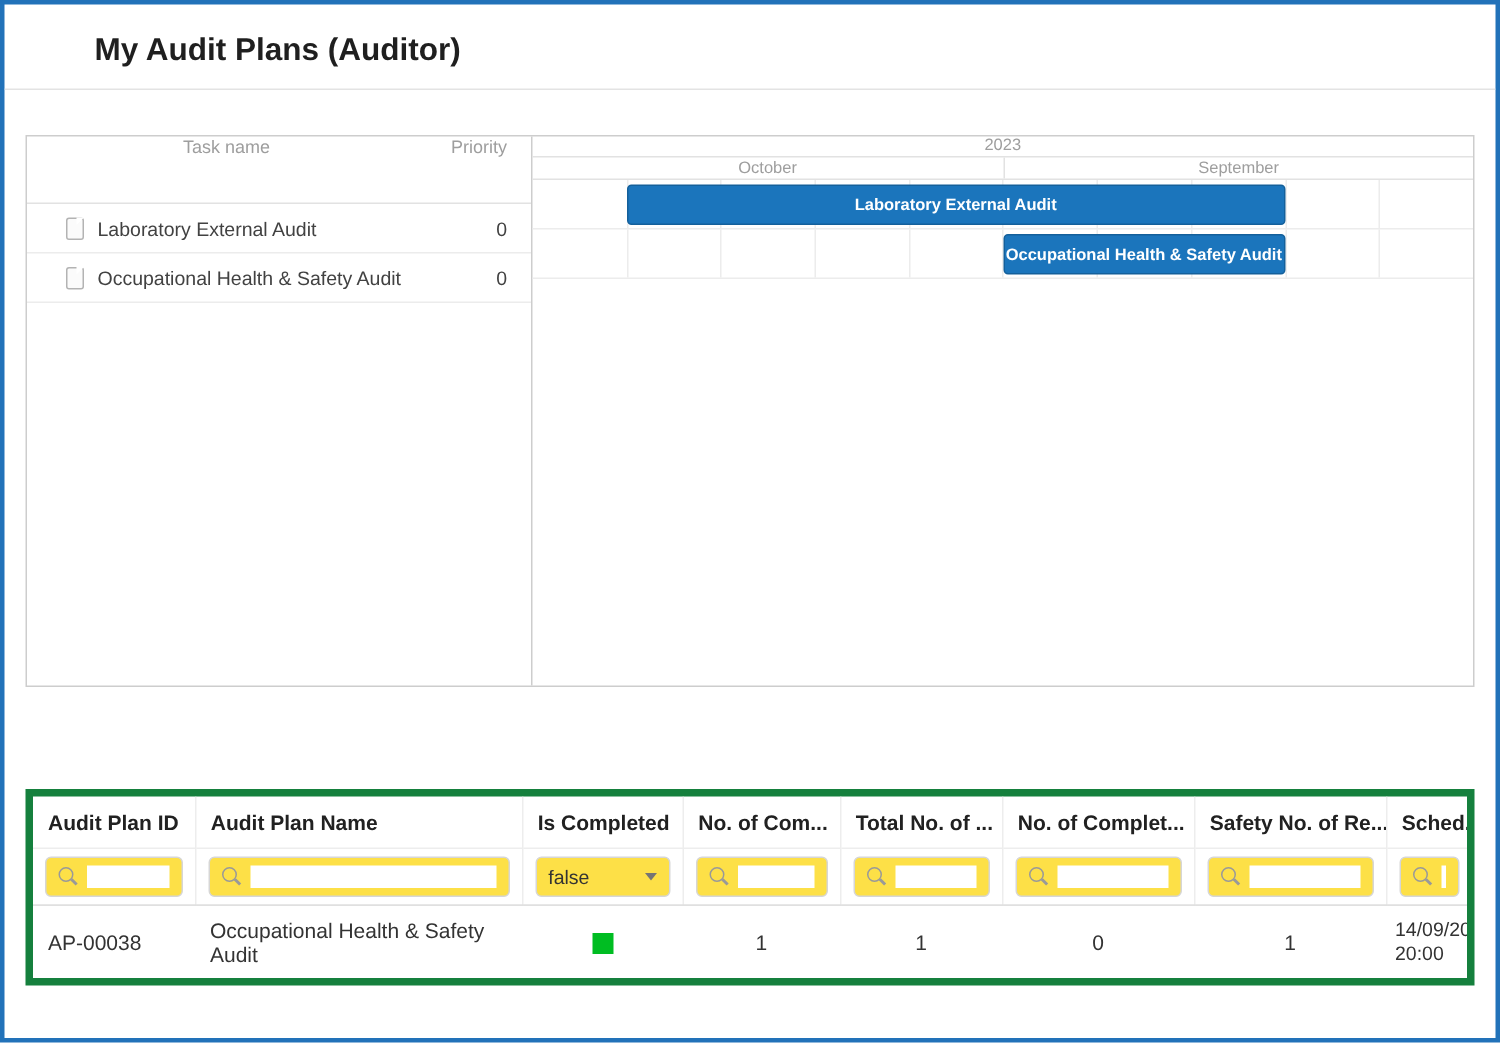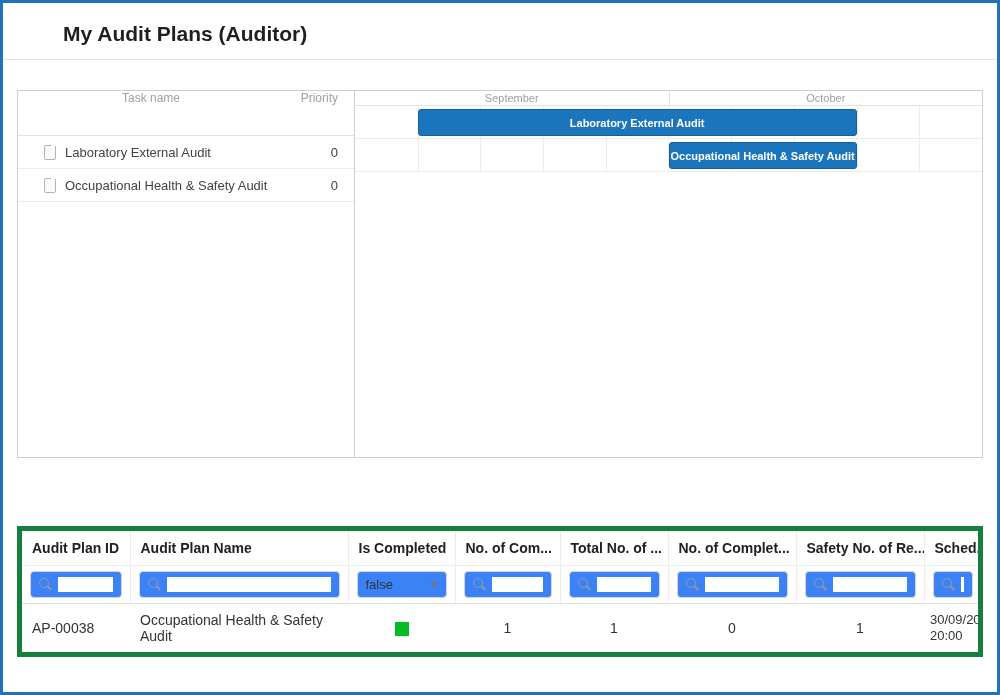--- a/index.html
+++ b/index.html
@@ -58,21 +58,21 @@
     font-size:14px; font-weight:bold; color:#212121; text-align:left;
     padding:9px 10px; white-space:nowrap; overflow:hidden;
     border-right:1px solid #ededed; border-bottom:1px solid #ededed;
     cursor:pointer;
   }
   th:last-child { border-right:none; }
   .filter-row td { padding:5px 8px; border-right:1px solid #ededed; border-bottom:1px solid #e0e0e0; overflow:hidden; }
   .filter-row td:last-child { border-right:none; }
   .filter-box {
     display:flex; align-items:center; height:27px;
-    border:1px solid #d6d6d6; border-radius:4px; background:#3b82f6;
+    border:1px solid #d6d6d6; border-radius:4px; background:#fde047;
     padding:0 8px; min-width:40px;
   }
   .filter-box input { border:none; outline:none; width:100%; font-size:13px; font-family:"Liberation Sans", sans-serif; margin-left:6px; color:#333; }
   .search-icon { position:relative; width:13px; height:13px; flex:none; }
   .search-icon::before { content:""; position:absolute; left:0; top:0; width:8px; height:8px; border:1.5px solid #999; border-radius:50%; }
   .search-icon::after { content:""; position:absolute; left:8px; top:9px; width:5px; height:1.5px; background:#999; transform:rotate(45deg); }
   .select-box { justify-content:space-between; cursor:pointer; }
   .select-value { font-size:13px; color:#333; }
   .caret-icon { width:0; height:0; border-left:4px solid transparent; border-right:4px solid transparent; border-top:5px solid #757575; flex:none; margin-left:6px; }
 
@@ -103,23 +103,24 @@
       <span class="task-priority">0</span>
     </div>
     <div class="gantt-task-row">
       <span class="doc-icon"></span>
       <span class="task-label">Occupational Health &amp; Safety Audit</span>
       <span class="task-priority">0</span>
     </div>
   </div>
 
   <div class="gantt-right">
+    <div class="tl-year">2023</div>
     <div class="tl-months">
+      <div class="tl-month">October</div>
       <div class="tl-month">September</div>
-      <div class="tl-month">October</div>
     </div>
     <div class="tl-body">
       <div class="tl-grid-row">
         <div class="tl-grid-cell"></div>
           <div class="tl-grid-cell"></div>
           <div class="tl-grid-cell"></div>
           <div class="tl-grid-cell"></div>
           <div class="tl-grid-cell"></div>
           <div class="tl-grid-cell"></div>
           <div class="tl-grid-cell"></div>
@@ -221,18 +222,18 @@
     </thead>
     <tbody>
       <tr>
         <td>AP-00038</td>
         <td>Occupational Health &amp; Safety Audit</td>
         <td class="center"><span class="green-square" style="background: rgb(0, 189, 34);"></span></td>
         <td class="center">1</td>
         <td class="center">1</td>
         <td class="center">0</td>
         <td class="center">1</td>
-        <td class="sched">30/09/20
+        <td class="sched">14/09/20
 20:00</td>
       </tr>
     </tbody>
   </table>
 </section>
 
 </body></html>

